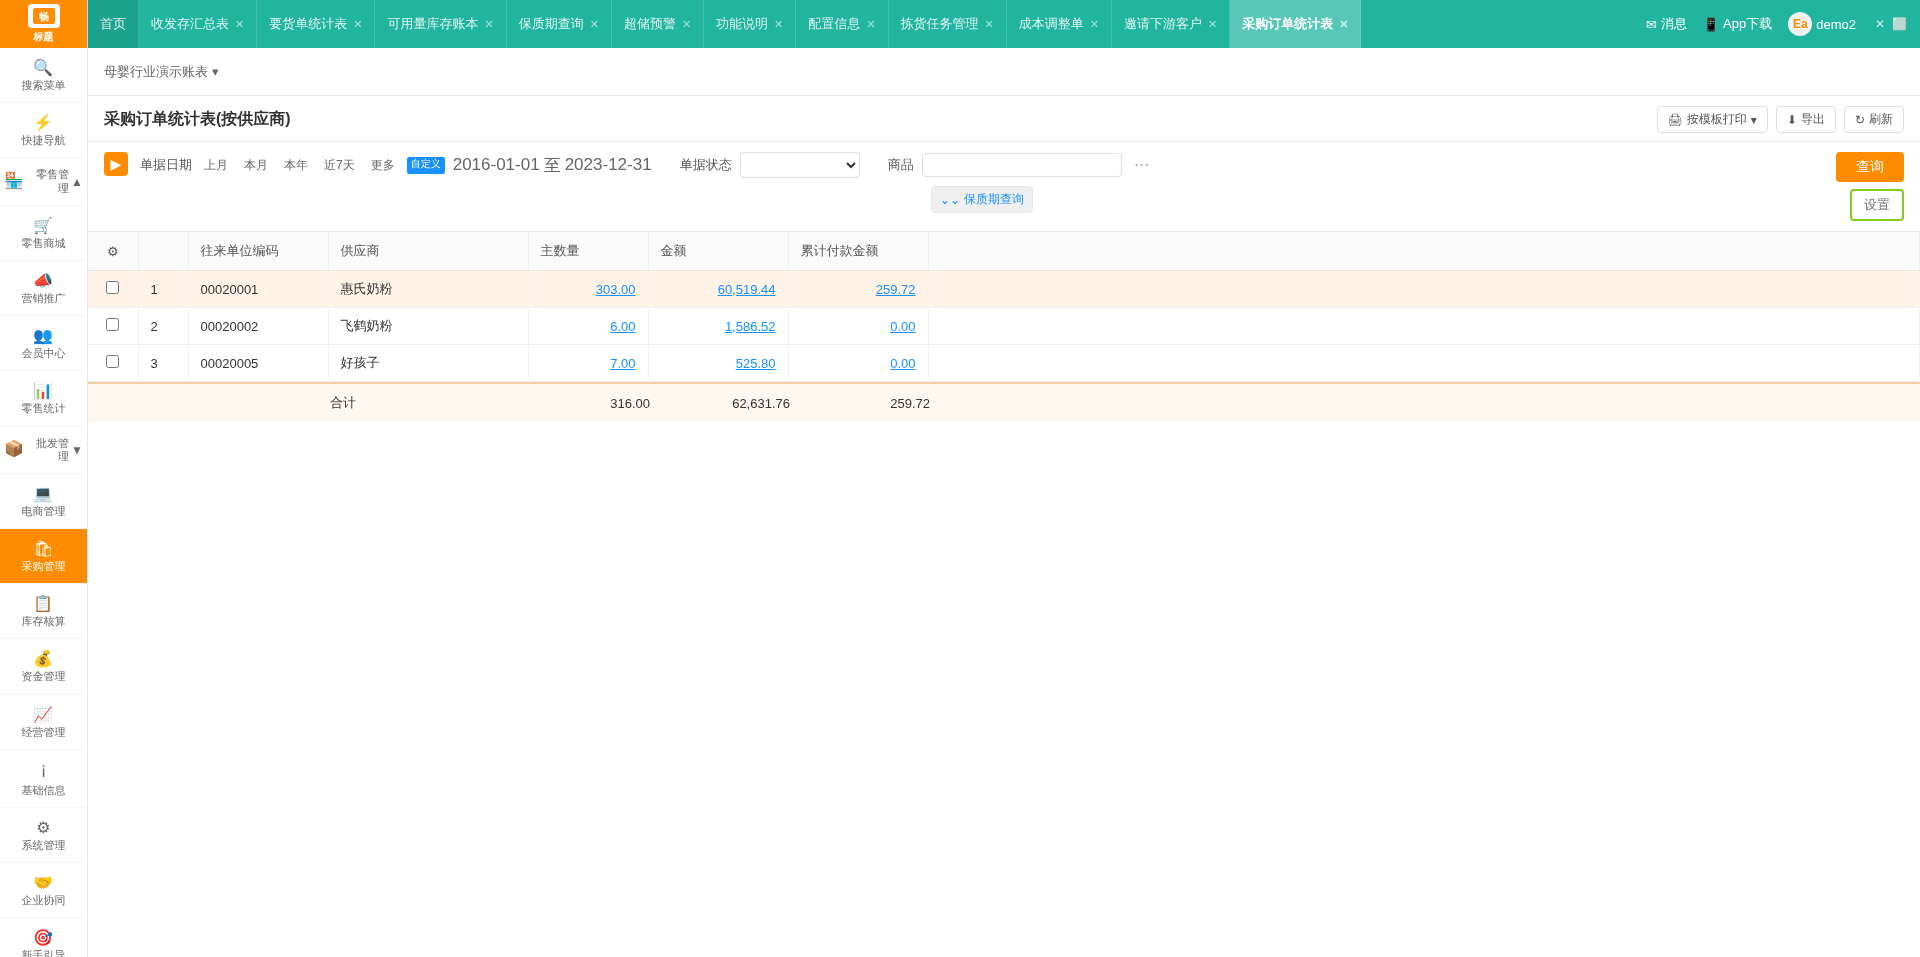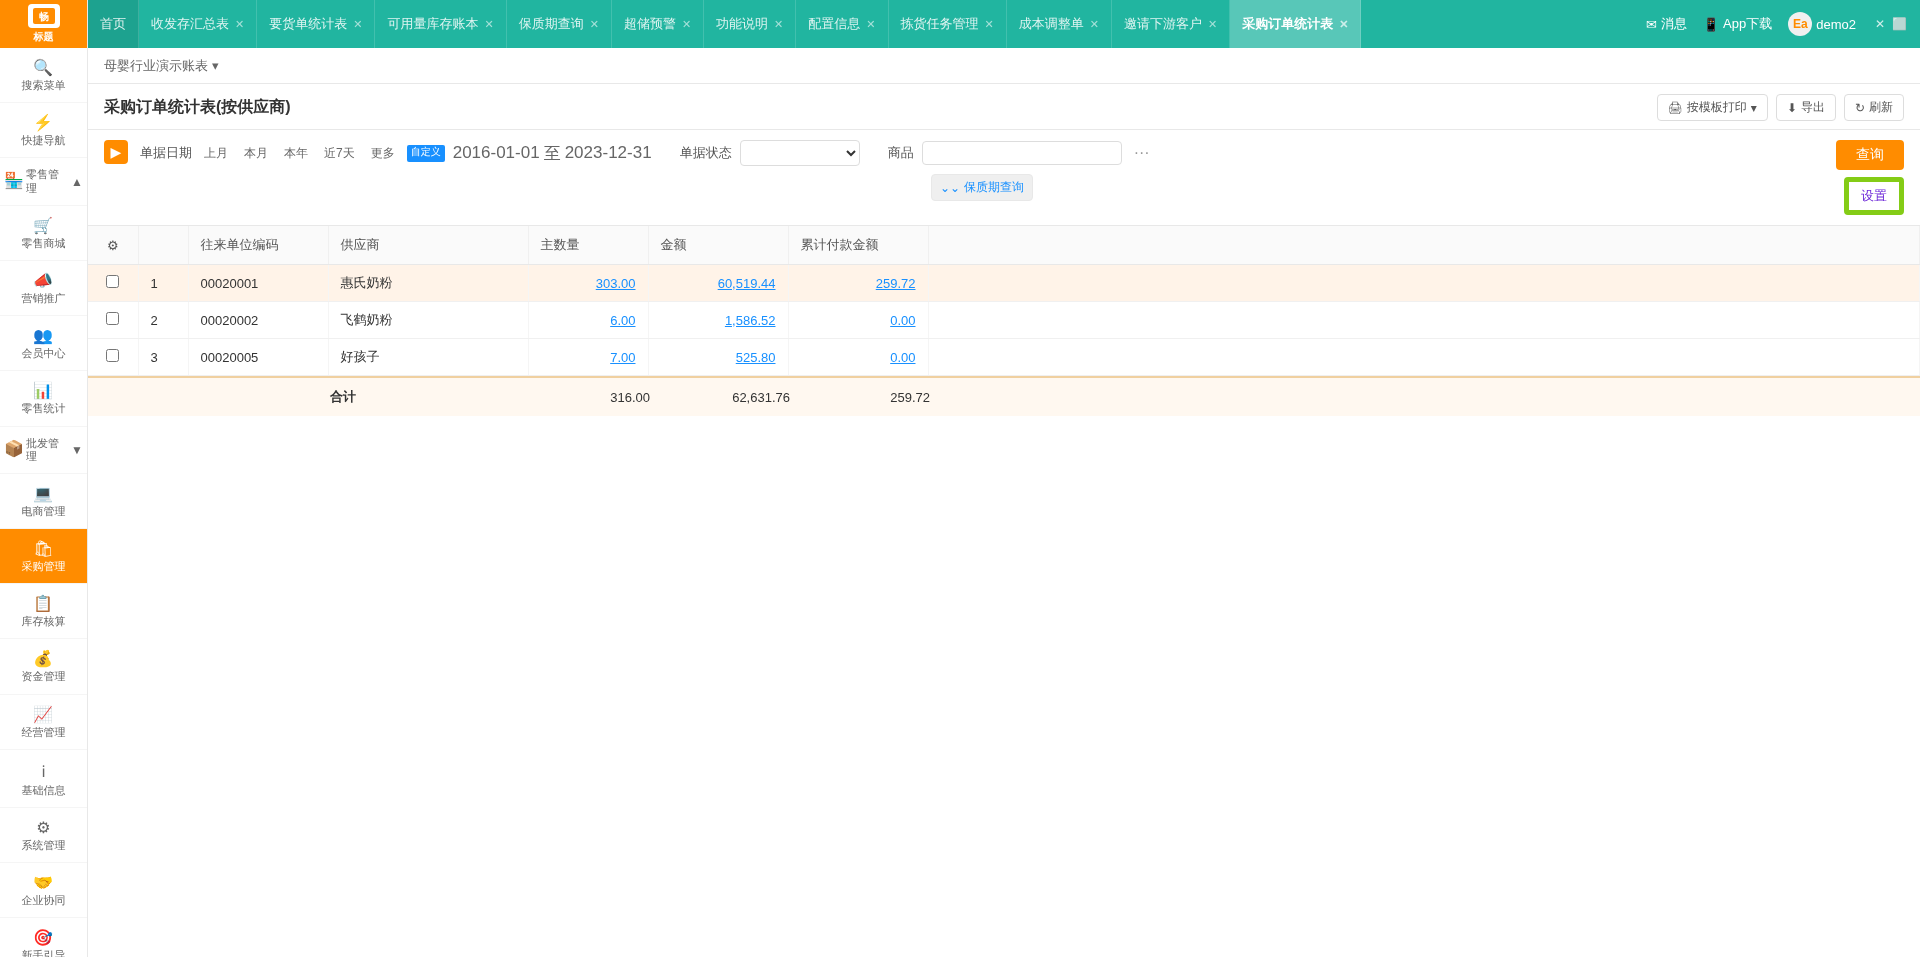--- a/index.html
+++ b/index.html
@@ -7,39 +7,39 @@
 
     
     .sidebar { width: 88px; background: #fff; display: flex; flex-direction: column; height: 957px; border-right: 1px solid #e8e8e8; flex-shrink: 0; }
     .sidebar-logo { background: #ff8c00; height: 48px; display: flex; align-items: center; justify-content: center; color: white; font-size: 12px; font-weight: bold; flex-shrink: 0; }
     .sidebar-logo-inner { display: flex; flex-direction: column; align-items: center; }
     .sidebar-logo-icon { width: 32px; height: 24px; background: #fff; border-radius: 4px; display: flex; align-items: center; justify-content: center; }
     .sidebar-logo-icon svg { width: 24px; height: 18px; }
     .sidebar-menu-item { display: flex; flex-direction: column; align-items: center; justify-content: center; padding: 10px 4px; cursor: pointer; font-size: 12px; color: #666; border-bottom: 1px solid #f5f5f5; transition: background 0.2s; }
     .sidebar-menu-item.active { background: #ff8c00; color: #fff; }
     .sidebar-menu-item .menu-icon { font-size: 16px; margin-bottom: 2px; }
-    .sidebar-nav-label { font-size: 11px; text-align: left; line-height: 1.2; }
+    .sidebar-nav-label { font-size: 11px; text-align: right; line-height: 1.2; }
 
     
     .main-area { flex: 1; display: flex; flex-direction: column; height: 957px; overflow: hidden; }
 
     
     .top-nav { background: #21b5a0; height: 48px; display: flex; align-items: center; padding: 0; flex-shrink: 0; }
     .top-nav-tabs { display: flex; align-items: center; flex: 1; overflow: hidden; height: 48px; }
     .nav-tab { height: 48px; display: flex; align-items: center; padding: 0 12px; font-size: 13px; color: rgba(255,255,255,0.85); cursor: pointer; white-space: nowrap; border-right: 1px solid rgba(255,255,255,0.15); position: relative; flex-shrink: 0; }
     .nav-tab.active { background: rgba(255,255,255,0.25); color: #fff; font-weight: bold; }
     .nav-tab .tab-close { margin-left: 6px; opacity: 0.7; font-size: 11px; }
     .nav-tab-home { background: rgba(0,0,0,0.1); }
     .top-nav-right { display: flex; align-items: center; padding: 0 12px; gap: 16px; color: #fff; flex-shrink: 0; }
     .top-nav-right-item { display: flex; align-items: center; gap: 4px; cursor: pointer; font-size: 13px; }
     .nav-window-controls { display: flex; gap: 4px; }
     .nav-window-btn { width: 16px; height: 16px; display: flex; align-items: center; justify-content: center; color: rgba(255,255,255,0.8); cursor: pointer; font-size: 12px; }
 
     
-    .sub-header { background: #fff; padding: 0 16px; height: 36px; display: flex; align-items: center; border-bottom: 1px solid #e8e8e8; flex-shrink: 0; }
+    .sub-header { background: #fff; padding: 0 16px; height: 48px; display: flex; align-items: center; border-bottom: 1px solid #e8e8e8; flex-shrink: 0; }
     .org-selector { display: flex; align-items: center; gap: 4px; color: #666; cursor: pointer; font-size: 13px; }
 
     
     .content-header { background: #fff; padding: 10px 16px 0; border-bottom: 1px solid #e8e8e8; flex-shrink: 0; }
     .page-title-row { display: flex; align-items: center; justify-content: space-between; margin-bottom: 8px; }
     .page-title { font-size: 16px; font-weight: bold; color: #333; }
     .page-actions { display: flex; gap: 8px; align-items: center; }
     .btn-print { display: flex; align-items: center; gap: 4px; padding: 4px 10px; border: 1px solid #ddd; border-radius: 4px; background: #fff; cursor: pointer; font-size: 12px; color: #555; }
     .btn-export { display: flex; align-items: center; gap: 4px; padding: 4px 10px; border: 1px solid #ddd; border-radius: 4px; background: #fff; cursor: pointer; font-size: 12px; color: #555; }
     .btn-refresh { display: flex; align-items: center; gap: 4px; padding: 4px 10px; border: 1px solid #ddd; border-radius: 4px; background: #fff; cursor: pointer; font-size: 12px; color: #555; }
@@ -49,21 +49,21 @@
     .filter-row { display: flex; align-items: center; gap: 28px; margin-bottom: 8px; }
     .filter-label { font-size: 13px; color: #555; white-space: nowrap; }
     .filter-shortcuts { display: flex; gap: 8px; }
     .filter-shortcut { font-size: 12px; color: #666; cursor: pointer; padding: 0 4px; }
     .filter-date-range { display: flex; align-items: center; gap: 4px; font-size: 17px; color: #666; }
     .custom-badge { background: #1890ff; color: #fff; font-size: 10px; padding: 0 4px; border-radius: 2px; }
     .filter-input { border: 1px solid #ddd; border-radius: 4px; padding: 4px 8px; font-size: 12px; color: #333; outline: none; }
     .filter-select { border: 1px solid #ddd; border-radius: 4px; padding: 4px 8px; font-size: 12px; color: #333; background: #fff; min-width: 120px; }
     .filter-expand { display: flex; align-items: center; gap: 4px; cursor: pointer; color: #1890ff; font-size: 12px; padding: 4px 8px; border: 1px solid #e8e8e8; border-radius: 4px; }
     .btn-search { background: #ff8c00; color: #fff; border: none; border-radius: 4px; padding: 6px 20px; font-size: 14px; cursor: pointer; }
-    .btn-setting { background: #fff; color: #6d28d9; border: 5px solid #84cc16; border-radius: 4px; padding: 5px 12px; font-size: 13px; cursor: pointer; }
+    .btn-setting { background: #fff; color: #737373; border: 2px solid #84cc16; border-radius: 4px; padding: 5px 12px; font-size: 13px; cursor: pointer; }
     .filter-toggle-btn { width: 24px; height: 24px; background: #ff8c00; color: #fff; border: none; border-radius: 4px; cursor: pointer; display: flex; align-items: center; justify-content: center; font-size: 14px; flex-shrink: 0; }
     .filter-more-dots { color: #999; cursor: pointer; font-size: 16px; margin: 0 4px; }
 
     
     .table-area { flex: 1; overflow: auto; background: #fff; margin: 0; }
     .data-table { width: 100%; border-collapse: collapse; }
     .data-table th { background: #fafafa; border-bottom: 1px solid #e8e8e8; border-right: 1px solid #f0f0f0; padding: 10px 12px; font-size: 13px; color: #555; font-weight: 500; text-align: left; position: sticky; top: 0; z-index: 1; }
     .data-table th:first-child { width: 50px; text-align: center; }
     .data-table td { border-bottom: 1px solid #f0f0f0; border-right: 1px solid #f5f5f5; padding: 9px 12px; font-size: 13px; color: #333; }
     .data-table td:first-child { text-align: center; color: #999; }
@@ -372,20 +372,20 @@
       <td class="col-amount right"><span class="link">525.80</span></td>
       <td class="col-paid right"><span class="link">0.00</span></td>
       <td></td>
     </tr>
         </tbody>
     </table>
     <div class="table-footer">
       <div style="width:40px;"></div>
       <div style="width:50px;"></div>
       <div style="width:140px;"></div>
-      <div style="width:200px; font-weight:bold; font-size:13px;">合计</div>
+      <div style="width:200px; font-weight:normal; font-size:13px;">合计</div>
       <div style="width:120px; text-align:right; font-size:13px;">316.00</div>
       <div style="width:140px; text-align:right; font-size:13px;">62,631.76</div>
       <div style="width:140px; text-align:right; font-size:13px;">259.72</div>
     </div>
   </div>
 
 </div>
 
 </body></html>

